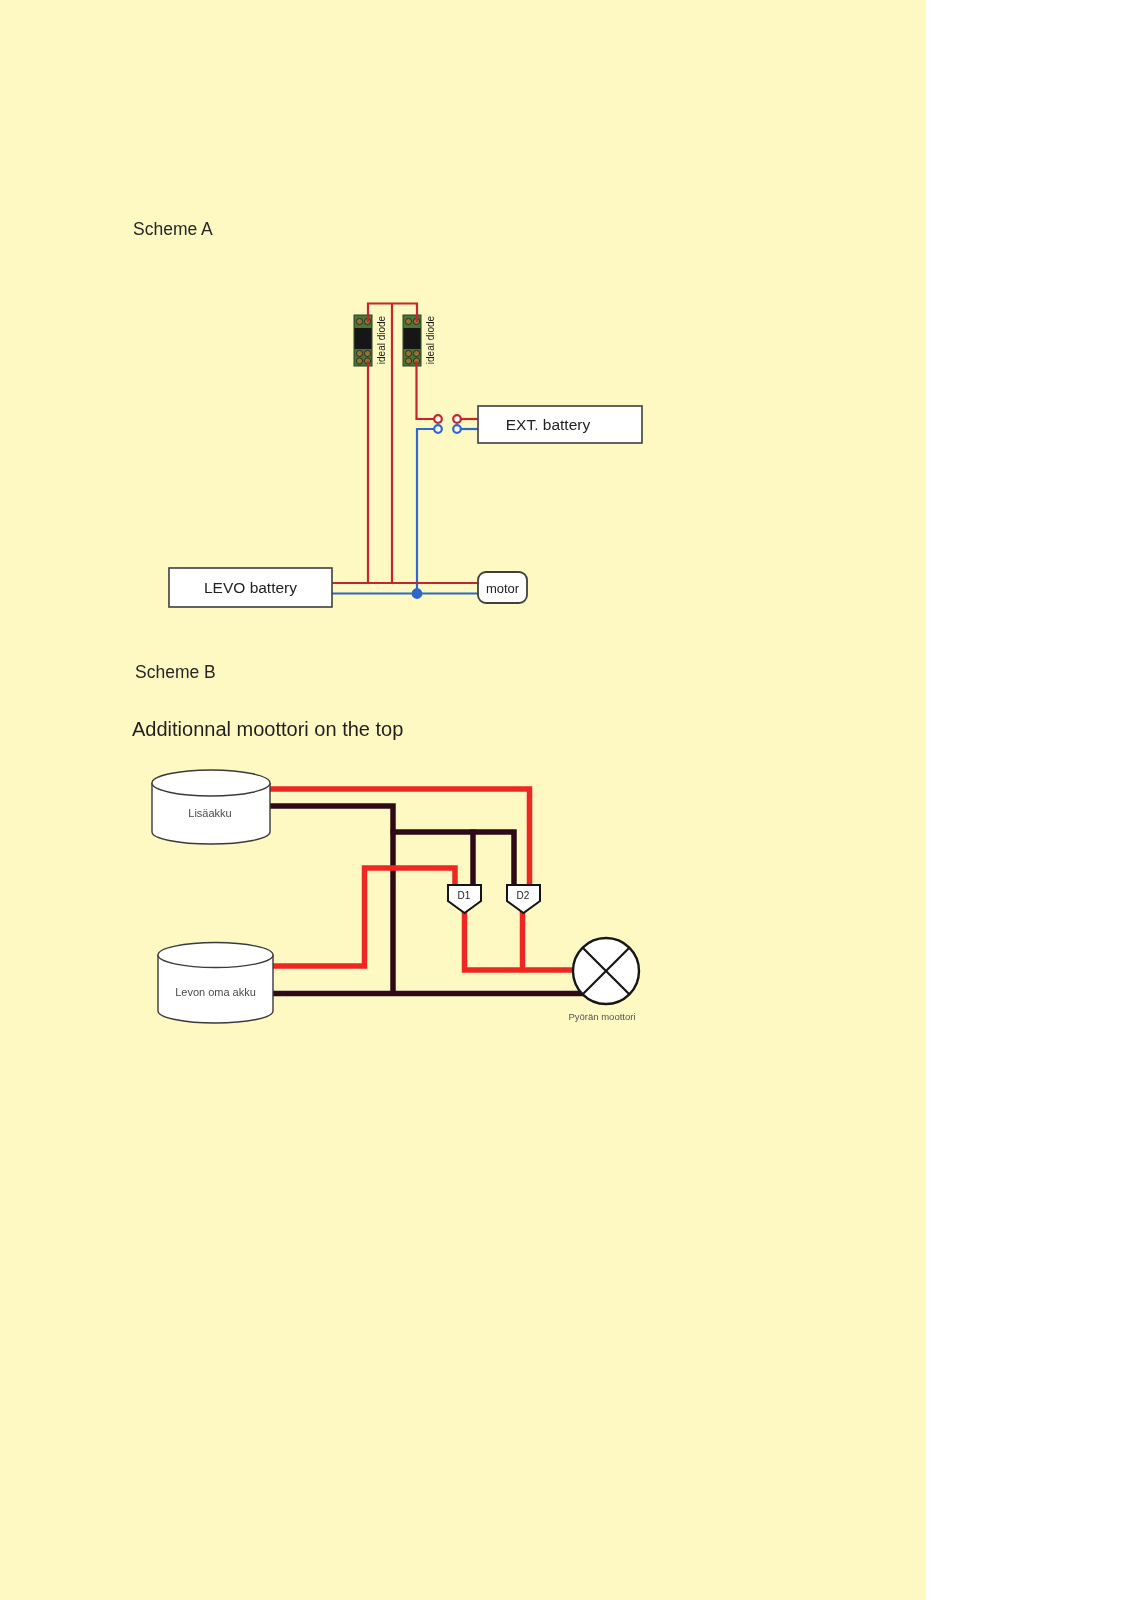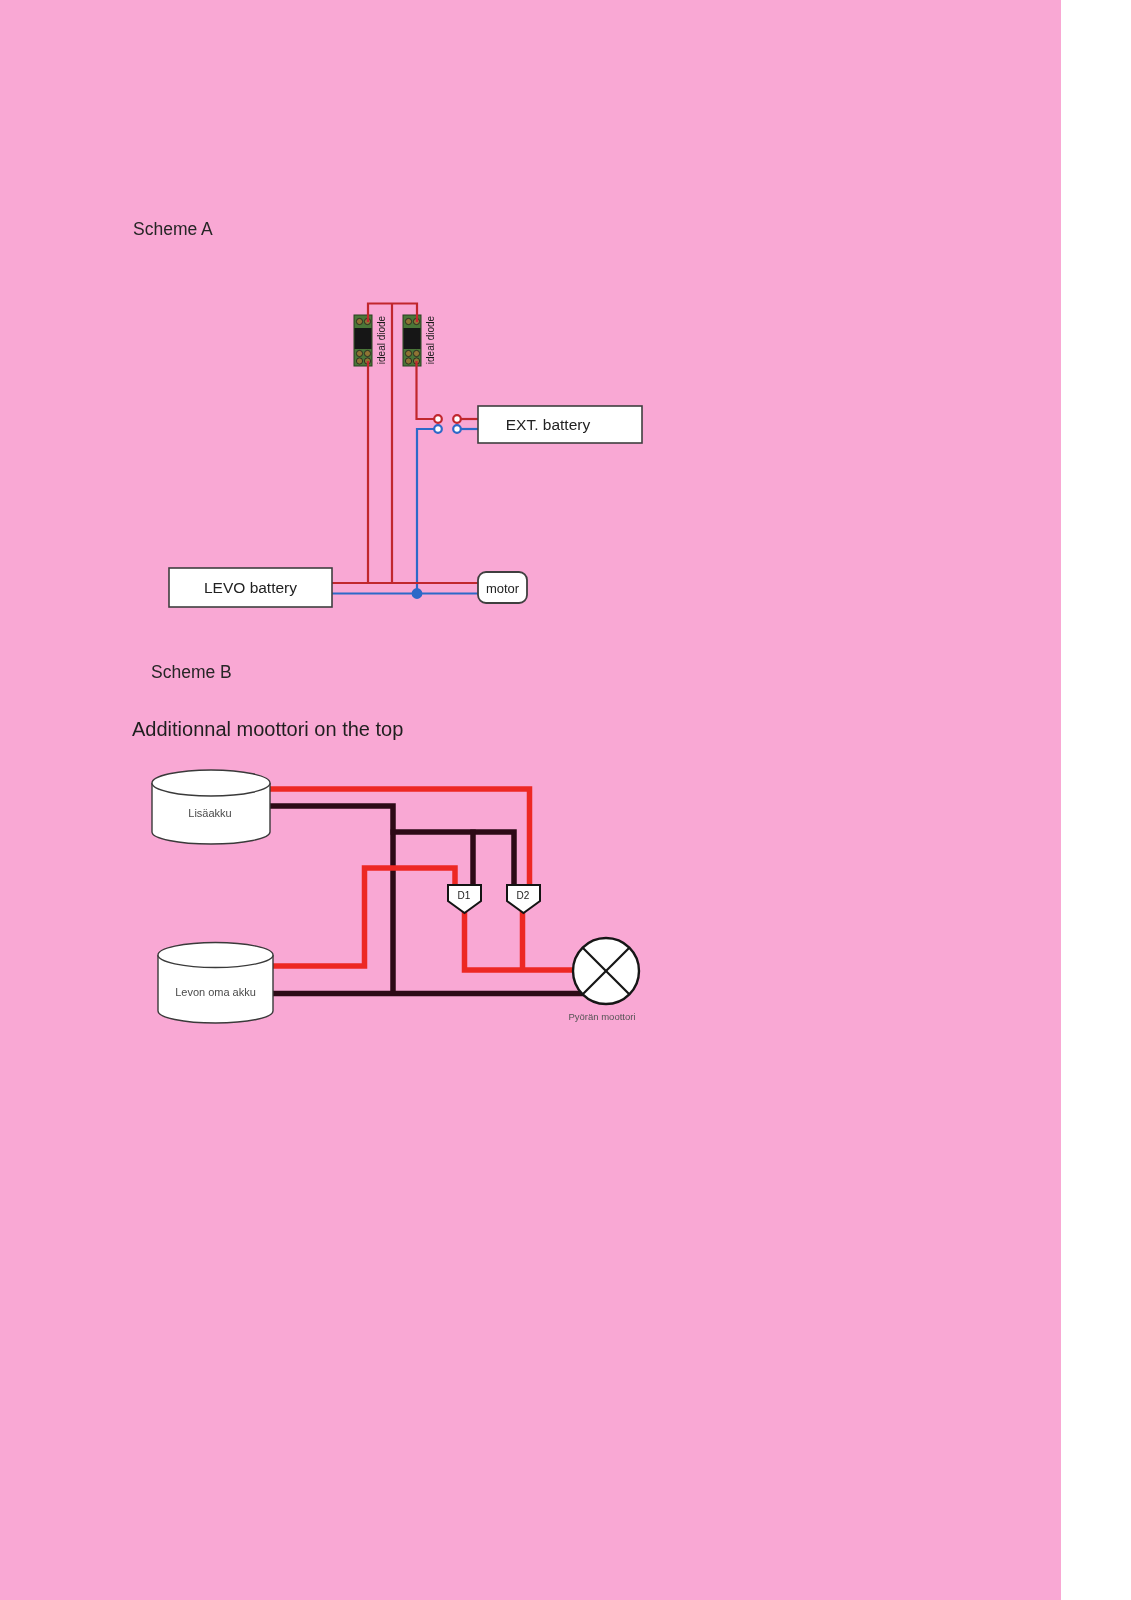--- a/index.html
+++ b/index.html
@@ -1,30 +1,30 @@
 <!DOCTYPE html>
 <html><head>
 <meta charset="utf-8">
 <style>
   html,body { margin:0; padding:0; background:#ffffff; }
   .page {
     position:relative;
-    width:1061px; height:1600px;
-    background:#f9a8d4;
+    width:926px; height:1600px;
+    background:#fef9c3;
     font-family:"Liberation Sans", sans-serif;
     overflow:hidden;
   }
   .heading {
     position:absolute;
     color:#262626;
     font-family:"Liberation Sans", sans-serif;
     white-space:nowrap;
   }
   #scheme-a-title { left:133px; top:219px; font-size:17.5px; }
-  #scheme-b-title { left:151px; top:662px; font-size:17.5px; }
+  #scheme-b-title { left:135px; top:662px; font-size:17.5px; }
   #scheme-b-subtitle { left:132px; top:718px; font-size:20px; color:#1f1f1f; }
   svg.diagram { position:absolute; left:0; top:0; }
   svg text { font-family:"Liberation Sans", sans-serif; }
   .box-label { fill:#222222; }
   .cyl-label { fill:#4a4a4a; }
   .motor-label { fill:#555555; }
   .diode-label { fill:#1a1a1a; }
 </style>
 </head>
 <body>

